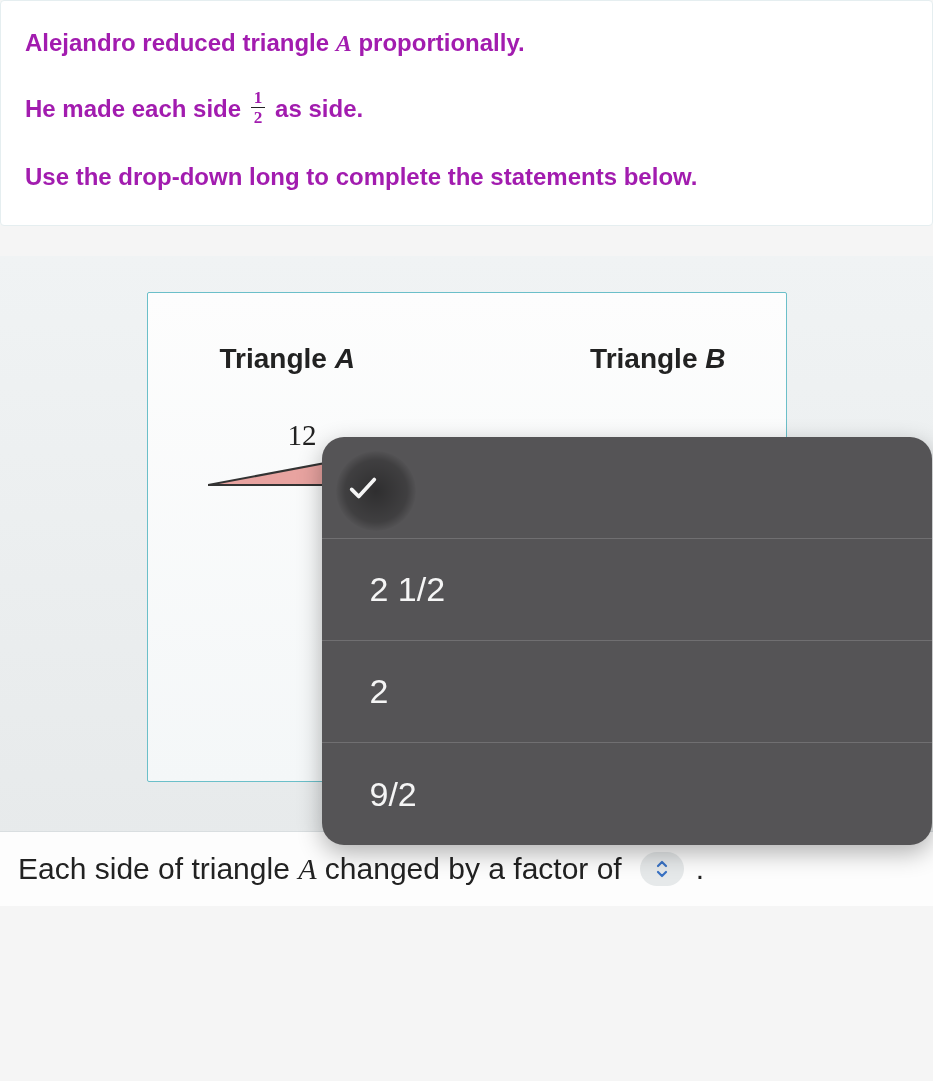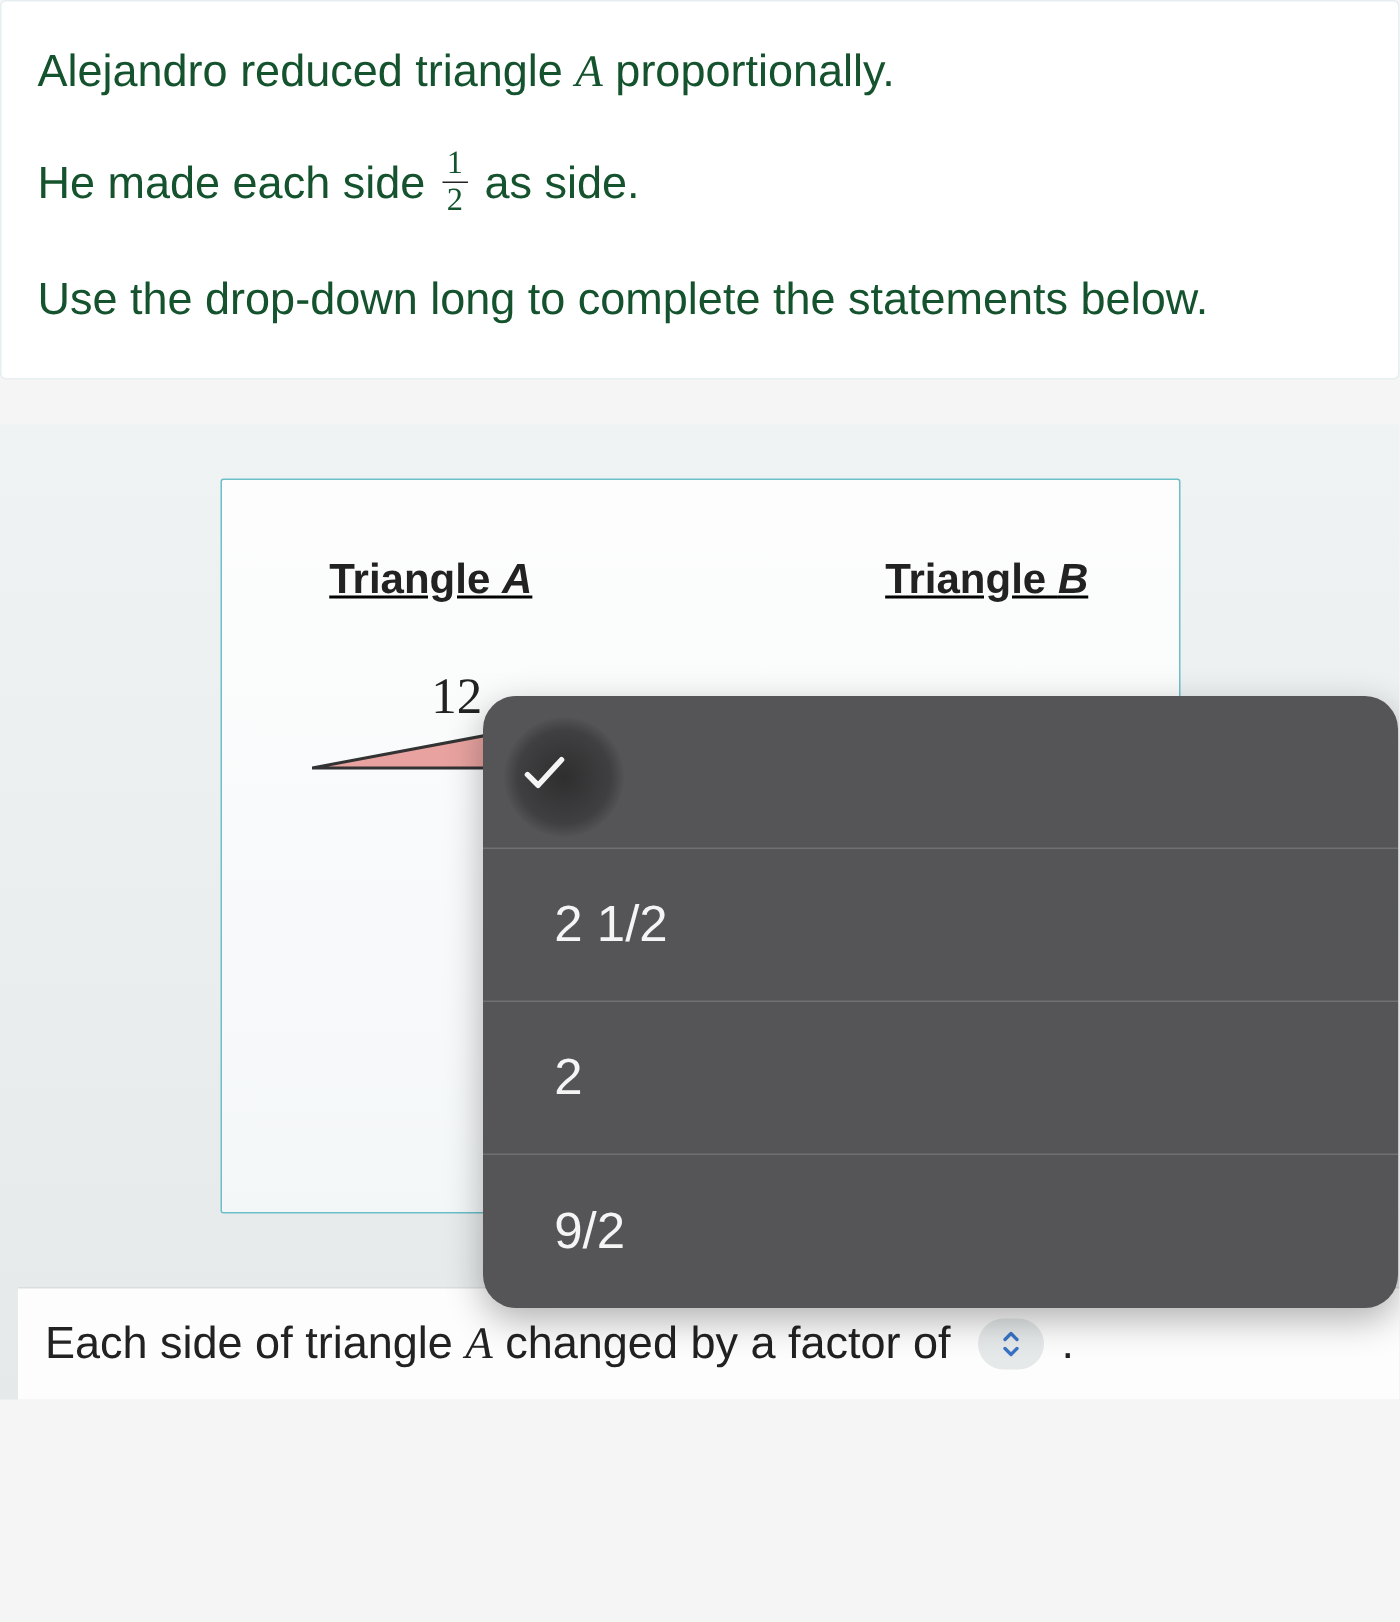--- a/index.html
+++ b/index.html
@@ -15,24 +15,24 @@
       overflow: hidden;
     }
     .question-section {
       background: #ffffff;
       padding: 24px 24px 30px 24px;
       border: 1px solid #e5eef0;
       border-radius: 4px;
       margin-bottom: 30px;
     }
     .question-text {
-      font-size: 30px;
+      font-size: 24px;
       line-height: 1.5;
-      color: #14532d;
-      font-weight: 400;
+      color: #a21caf;
+      font-weight: 700;
     }
     .question-text p {
       margin-bottom: 30px;
     }
     .question-text p:last-child {
       margin-bottom: 0;
     }
     .math-var {
       font-family: 'Times New Roman', Times, serif;
       font-style: italic;
@@ -55,21 +55,20 @@
     }
     .fraction .den {
       display: block;
       padding: 1px 3px 0 3px;
     }
     .workspace {
       background: linear-gradient(180deg, #f0f3f4 0%, #e6e9ea 100%);
       padding: 36px 0 0 0;
       position: relative;
       height: 650px;
-      text-decoration: underline;
     }
     .figure-card {
       background: linear-gradient(180deg, #fdfdfd 0%, #f4f7f8 100%);
       border: 1.5px solid #6bbfc9;
       border-radius: 2px;
       width: 640px;
       height: 490px;
       margin: 0 auto;
       padding: 50px 36px 36px 36px;
       position: relative;
@@ -93,21 +92,21 @@
       margin-left: 24px;
     }
     .triangle-svg {
       width: 180px;
       height: 60px;
     }
     .tri-num {
       position: absolute;
       left: 80px;
       top: -16px;
-      font-size: 34px;
+      font-size: 29px;
       font-family: 'Times New Roman', Times, serif;
       color: #222;
     }
     
     .dropdown-menu {
       position: absolute;
       top: 144px;
       left: 174px;
       right: 0;
       width: 610px;
@@ -150,21 +149,21 @@
       z-index: 2;
       margin-left: 0px;
     }
     .dropdown-option .option-text {
       margin-left: 24px;
     }
     
     .statement-row {
       position: absolute;
       bottom: 0;
-      left: 12px;
+      left: 0;
       right: 0;
       background: #fdfdfd;
       border-top: 1px solid #d9dee0;
       padding: 20px 18px;
       display: flex;
       align-items: center;
       gap: 12px;
       font-size: 30px;
       color: #222;
     }

